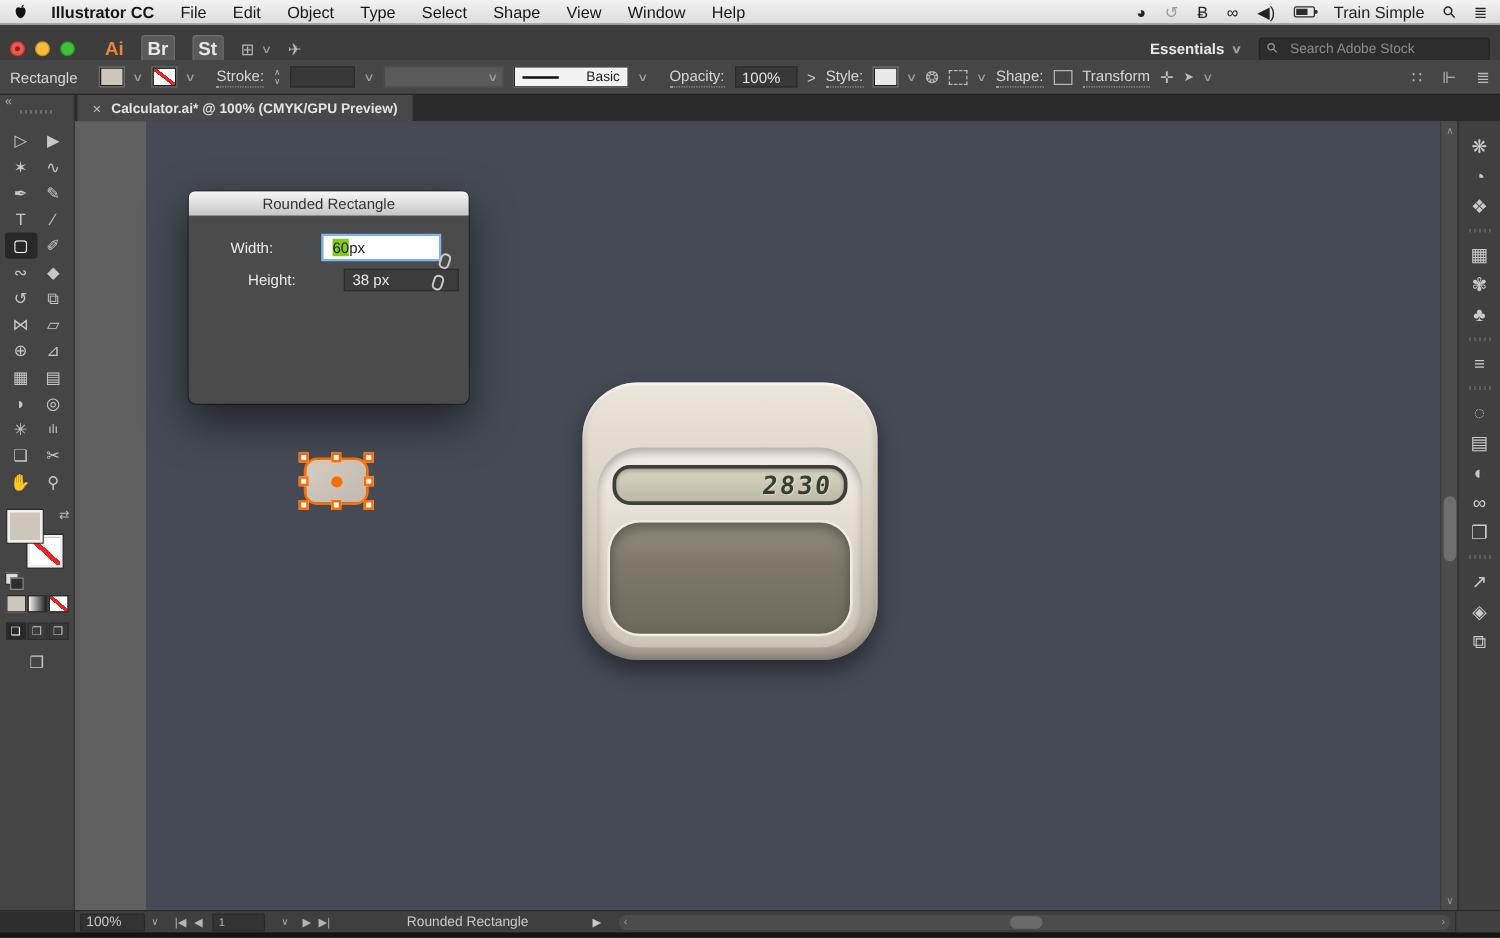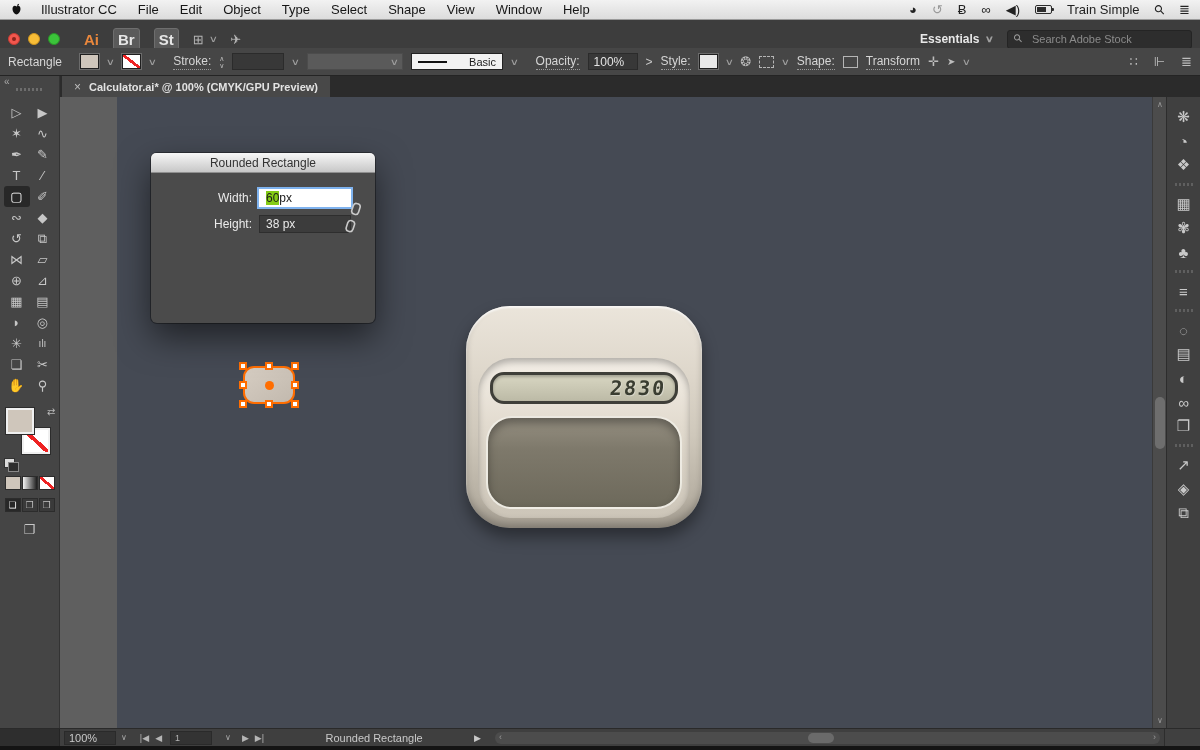--- a/index.html
+++ b/index.html
@@ -7,21 +7,21 @@
   body { font-family:"Liberation Sans", sans-serif; background:#222; }
   #app { position:relative; width:1200px; height:750px; }
 
   
   .menubar { position:absolute; left:0; top:0; width:1200px; height:20px;
     background:linear-gradient(#f2f2f2,#dcdcdc); display:flex; align-items:center;
     padding:0 10px; font-size:13px; color:#161616; border-bottom:1px solid #9a9a9a; }
   .menubar .apple { width:15px; height:15px; margin-right:16px; display:flex; align-items:center; }
   .menubar .apple svg { width:13px; height:15px; fill:#111; }
   .mitem { margin-right:21px; white-space:nowrap; }
-  .mitem.app { font-weight:normal; }
+  .mitem.app { font-weight:bold; }
   .mb-right { margin-left:auto; display:flex; align-items:center; gap:15px; color:#222; font-size:13px; }
   .mb-ic { font-size:13px; line-height:20px; }
   .mb-ic.faded { color:#9a9a9a; }
   .battery { width:17px; height:9px; border:1px solid #2d2d2d; border-radius:2px; position:relative; }
   .battery::before { content:""; position:absolute; left:1px; top:1px; bottom:1px; width:62%; background:#2d2d2d; }
   .battery::after { content:""; position:absolute; right:-3px; top:2px; width:2px; height:3px; background:#2d2d2d; border-radius:0 1px 1px 0; }
   .spot { display:inline-block; transform:rotate(-45deg); }
 
   
   .titlebar { position:absolute; left:0; top:20px; width:1200px; height:44px; background:#3d3d3d;
@@ -108,21 +108,21 @@
   
   .pasteboard { position:absolute; left:60px; top:0; width:57px; height:631px; background:#5f5f5f; }
   .docbg { position:absolute; left:117px; top:0; width:1035px; height:631px; background:#454a54; }
 
   
   .dialog { position:absolute; left:151px; top:56px; width:224px; height:170px; border-radius:6px;
     background:#4b4b4b; box-shadow:0 14px 34px rgba(0,0,0,.55), 0 0 0 1px rgba(0,0,0,.35); z-index:5; }
   .dlg-title { height:20px; border-radius:5px 5px 0 0; background:linear-gradient(#f7f7f7,#c7c7c7);
     border-bottom:1px solid #8f8f8f; color:#333; font-size:12px; display:flex; align-items:center; justify-content:center; }
   .dlg-row { position:absolute; left:0; display:flex; align-items:center; }
-  .dlg-lab { width:108px; text-align:right; color:#ebebeb; font-size:12px; padding-right:7px; }
+  .dlg-lab { width:108px; text-align:center; color:#ebebeb; font-size:12px; padding-right:7px; }
   .dlg-field { width:92px; height:18px; background:#3c3c3c; border:1px solid #2e2e2e; color:#e8e8e8;
     font-size:12px; display:flex; align-items:center; padding:0 6px; }
   .dlg-field.focus { background:#fff; color:#1c1c1c; border:1px solid #fff; box-shadow:0 0 0 2px #7fb3ef; }
   .wsel { background:#84cc16; }
   .linkicon { position:absolute; right:14px; top:48px; width:16px; height:34px; }
   .linkicon svg { stroke:#c9c9c9; fill:none; }
   .dlg-btns { position:absolute; right:13px; top:126px; display:flex; gap:8px; }
   .dlg-btn { height:23px; border-radius:12px; border:2px solid #f2f2f2; background:transparent; color:#fff;
     font-size:12px; display:flex; align-items:center; justify-content:center; font-family:"Liberation Sans",sans-serif; }
   .dlg-btn.cancel { width:78px; }
@@ -382,21 +382,21 @@
 
     <div class="dialog">
       <div class="dlg-title">Rounded Rectangle</div>
       <div class="dlg-row" style="top:36px;">
         <span class="dlg-lab">Width:</span>
         <span class="dlg-field focus">
           <span class="wsel">60</span>
           <span> px</span>
         </span>
       </div>
-      <div class="dlg-row" style="top:62px;">
+      <div class="dlg-row" style="top:62px;margin-left:16px;">
         <span class="dlg-lab">Height:</span>
         <span class="dlg-field">38 px</span>
       </div>
       <span class="linkicon">
         <svg viewBox="0 0 16 34">
           <g transform="rotate(18 8 17)">
             <rect x="4.5" y="2" width="7" height="11" rx="3.2" stroke-width="1.6"></rect>
             <rect x="4.5" y="20" width="7" height="11" rx="3.2" stroke-width="1.6"></rect>
           </g>
         </svg>

